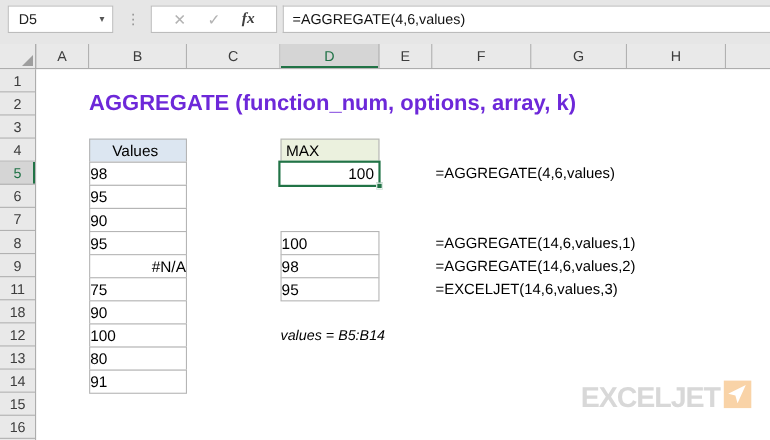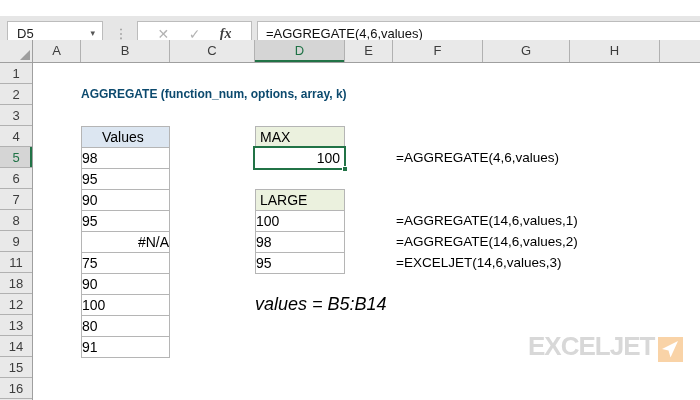--- a/index.html
+++ b/index.html
@@ -1,21 +1,21 @@
 <!DOCTYPE html>
 <html><head>
 <meta charset="utf-8">
 <style>
   * { margin:0; padding:0; box-sizing:border-box; }
   html,body { width:700px; height:400px; overflow:hidden; }
   body { font-family:"Liberation Sans", sans-serif; background:#fff; }
   .app { position:relative; width:700px; height:400px; background:#fff; }
 
   
-  .toolbar { position:absolute; left:0; top:16px; width:700px; height:40px; background:#e6e6e6; }
+  .toolbar { position:absolute; left:0; top:0; width:700px; height:40px; background:#e6e6e6; }
   .namebox { position:absolute; left:7px; top:5px; width:96px; height:25px; background:#fff;
              border:1px solid #bcbcbc; font-size:13px; color:#222; line-height:23px;
              padding-left:9px; }
   .namebox .caret { position:absolute; right:7px; top:0; line-height:23px; font-size:9px; color:#555; }
   .sepdots { position:absolute; left:113px; top:5px; width:16px; height:25px; text-align:center;
              line-height:25px; color:#8f8f8f; font-size:13px; cursor:col-resize; }
   .fxbox { position:absolute; left:137px; top:5px; width:115px; height:25px; background:#fff;
            border:1px solid #bcbcbc; display:flex; align-items:center; justify-content:space-evenly; }
   .icon-cancel, .icon-enter { color:#b3b3b3; font-size:14px; }
   .icon-fx { font-family:"Liberation Serif", serif; font-style:italic; font-weight:bold;
@@ -51,32 +51,32 @@
   .sB{left:48px;width:89px}.sD{left:222px;width:90px}.sF{left:363px;width:220px}
   
   .r2{top:21px}.r4{top:63px}.r5{top:84px}.r6{top:105px}.r7{top:126px}.r8{top:147px}
   .r9{top:168px}.r10{top:189px}.r11{top:210px}.r12{top:231px}.r13{top:252px}.r14{top:273px}
 
   .boxed { border:1px solid #b5b5b5; background:#fff; }
   .num { padding-right:4px; }
   .err { text-align:right; }
   .hdr-blue  { background:#dce6f1; padding-left:20px; }
   .hdr-green { background:#ebf1de; padding-left:4px; }
-  .title { font-weight:bold; font-size:12px; white-space:nowrap; color:#0c4a6e; }
+  .title { font-weight:bold; font-size:20px; white-space:nowrap; color:#6d28d9; }
   .ftext { white-space:nowrap; font-size:13.5px; }
-  .note { font-style:italic; font-size:18px; white-space:nowrap; }
+  .note { font-style:italic; font-size:13px; white-space:nowrap; }
 
   .selcell { position:absolute; left:220px; top:83px; width:93px; height:24px;
              border:2px solid #217346; background:#fff; line-height:20px; font-size:14px;
              text-align:right; padding-right:4px; }
   .fillhandle { position:absolute; right:-4px; bottom:-4px; width:6px; height:6px;
                 background:#217346; border:1px solid #fff; }
 
   
-  .logo { position:absolute; left:495px; top:268px; display:flex; align-items:flex-end; }
+  .logo { position:absolute; left:495px; top:283px; display:flex; align-items:flex-start; }
   .logo-text { font-weight:bold; font-size:26px; letter-spacing:-1px; color:#d8d8d8; }
   .logo-sq { width:25px; height:25px; background:#f9d3a7; margin-left:4px; position:relative; }
 </style>
 </head>
 <body>
 
 <div class="app">
 
   <div class="toolbar">
     <div class="namebox">
@@ -139,21 +139,20 @@
     <div class="cell sB r12 boxed num">100</div>
     <div class="cell sB r13 boxed num">80</div>
     <div class="cell sB r14 boxed num">91</div>
 
     <div class="cell sD r4 boxed hdr-green">MAX</div>
     <div class="selcell">
       <span>100</span>
       <span class="fillhandle"></span>
     </div>
 
-    <div class="cell sD r7 boxed hdr-green">LARGE</div>
     <div class="cell sD r8 boxed num">100</div>
     <div class="cell sD r9 boxed num">98</div>
     <div class="cell sD r10 boxed num">95</div>
 
     <div class="cell sF r5 ftext">=AGGREGATE(4,6,values)</div>
     <div class="cell sF r8 ftext">=AGGREGATE(14,6,values,1)</div>
     <div class="cell sF r9 ftext">=AGGREGATE(14,6,values,2)</div>
     <div class="cell sF r10 ftext">=EXCELJET(14,6,values,3)</div>
 
     <div class="cell sD r12 note">values = B5:B14</div>

